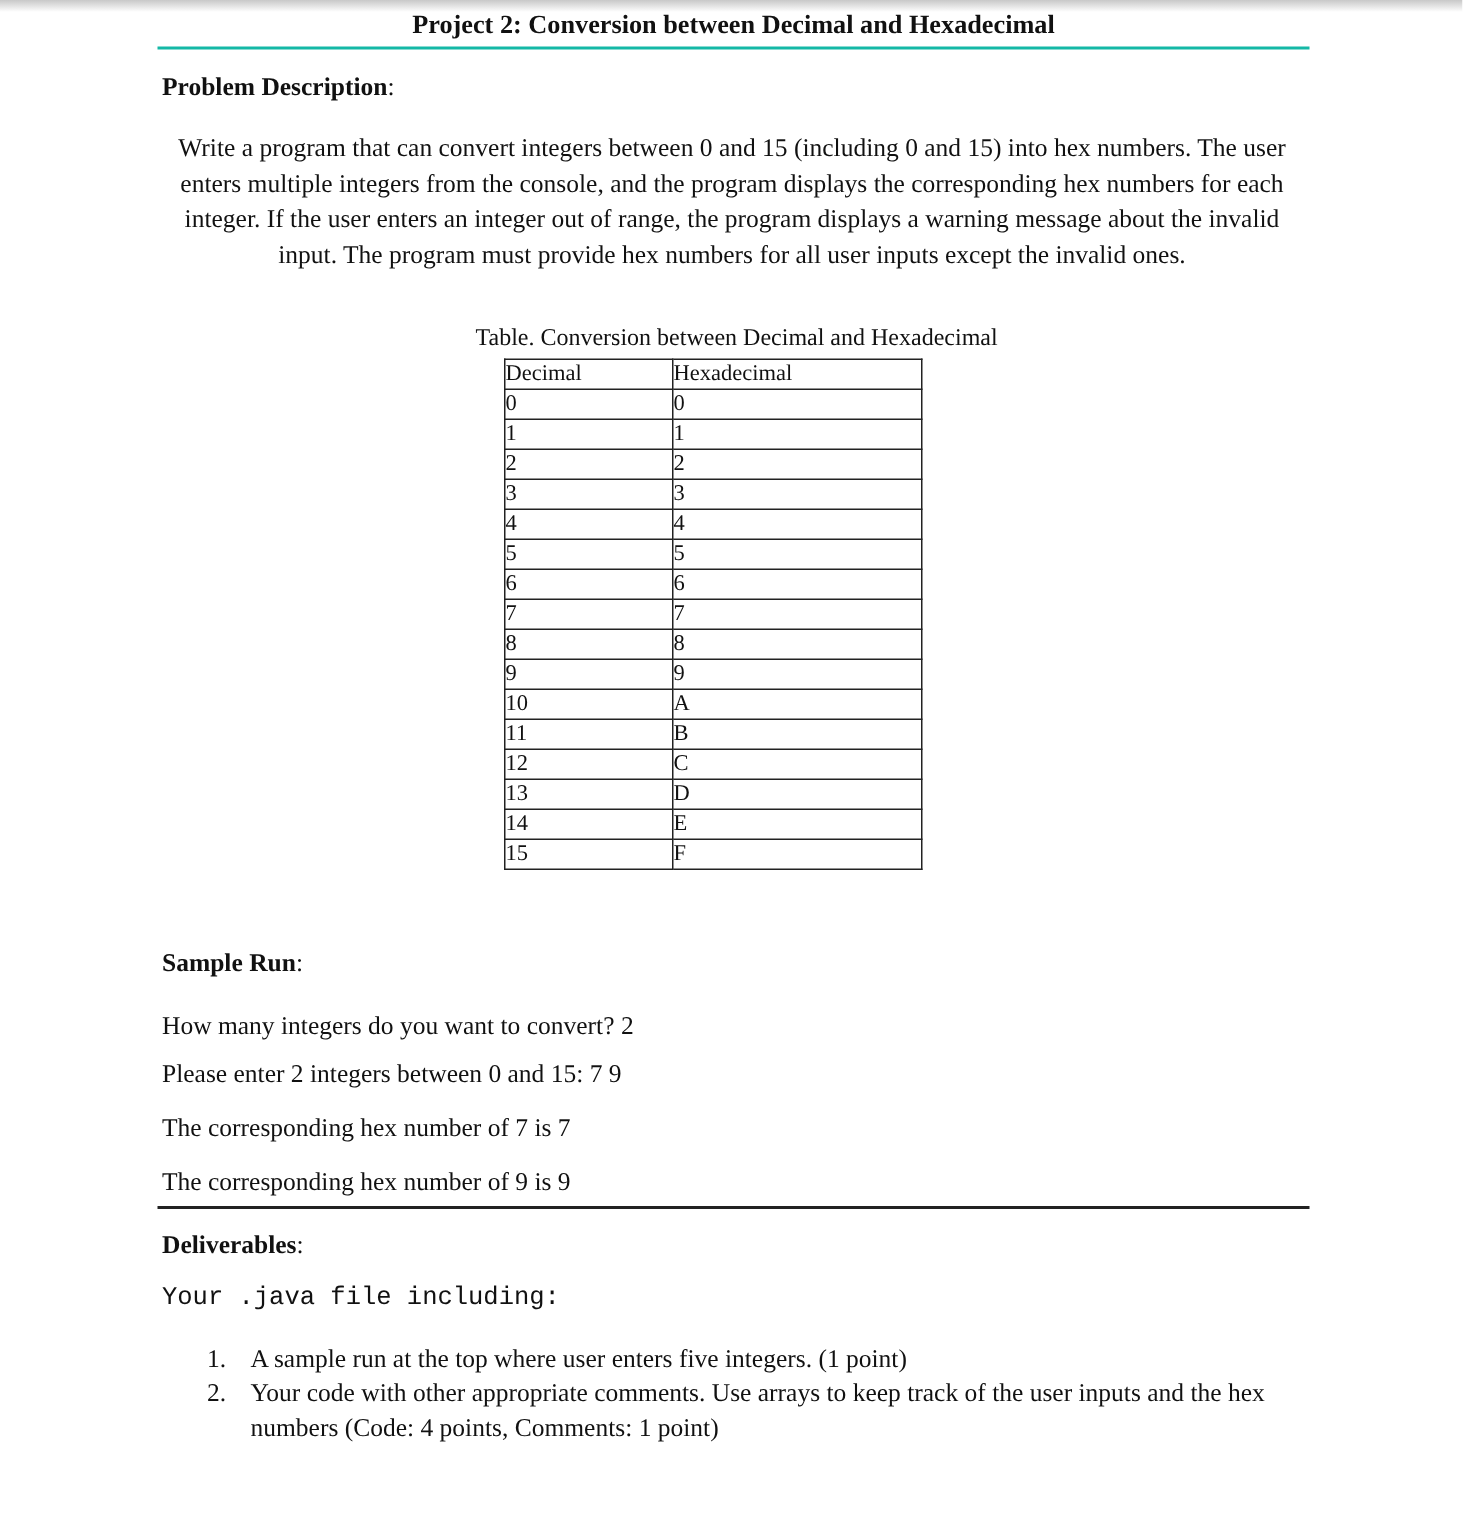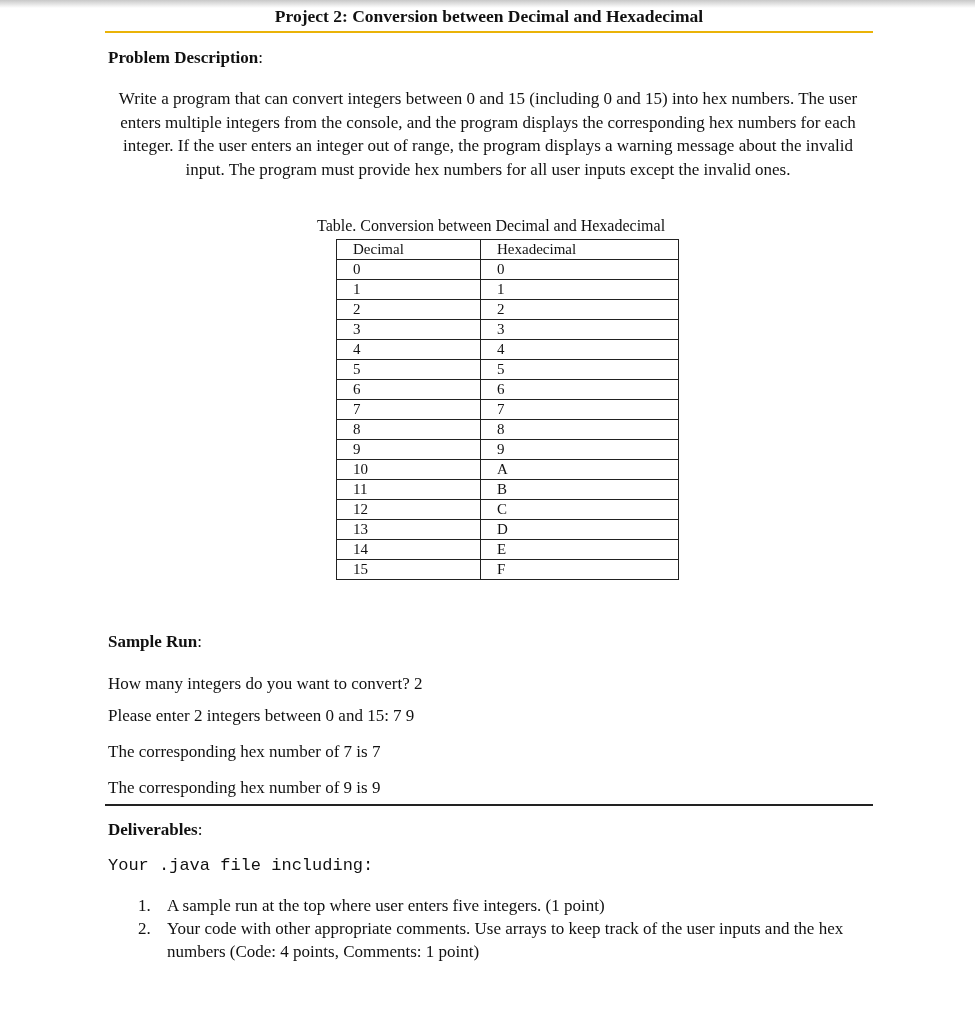--- a/index.html
+++ b/index.html
@@ -11,39 +11,39 @@
     position: relative;
   }
   .topshade {
     position: absolute; left: 0; top: 0; width: 975px; height: 8px;
     background: linear-gradient(#c8c8c8, #ffffff);
   }
   .title {
     position: absolute; left: 105px; top: 6px; width: 768px;
     text-align: center; font-weight: bold; font-size: 17.5px;
     padding-bottom: 4px;
-    border-bottom: 2px solid #eab308;
+    border-bottom: 2px solid #14b8a6;
   }
   .h {
     position: absolute; left: 108px; font-weight: bold; font-size: 17px;
   }
   .h .colon { font-weight: normal; }
   .para {
     position: absolute; left: 108px; top: 87px; width: 760px;
     font-size: 17px; line-height: 23.6px; text-align: center;
   }
   .caption {
     position: absolute; left: 317px; top: 217px; font-size: 16px;
   }
   table.conv {
     position: absolute; left: 336px; top: 239px;
     border-collapse: collapse; font-size: 15px;
   }
   table.conv td, table.conv th {
-    border: 1.5px solid #222; padding: 0 16px; height: 19px; line-height: 19px;
+    border: 1.5px solid #222; padding: 0 0; height: 19px; line-height: 19px;
     font-weight: normal; text-align: left;
   }
   table.conv .c1 { width: 111px; }
   table.conv .c2 { width: 165px; }
   .run {
     position: absolute; left: 108px; font-size: 17px;
   }
   .sep {
     position: absolute; left: 105px; top: 804px; width: 768px; height: 0;
     border-top: 2px solid #222;

